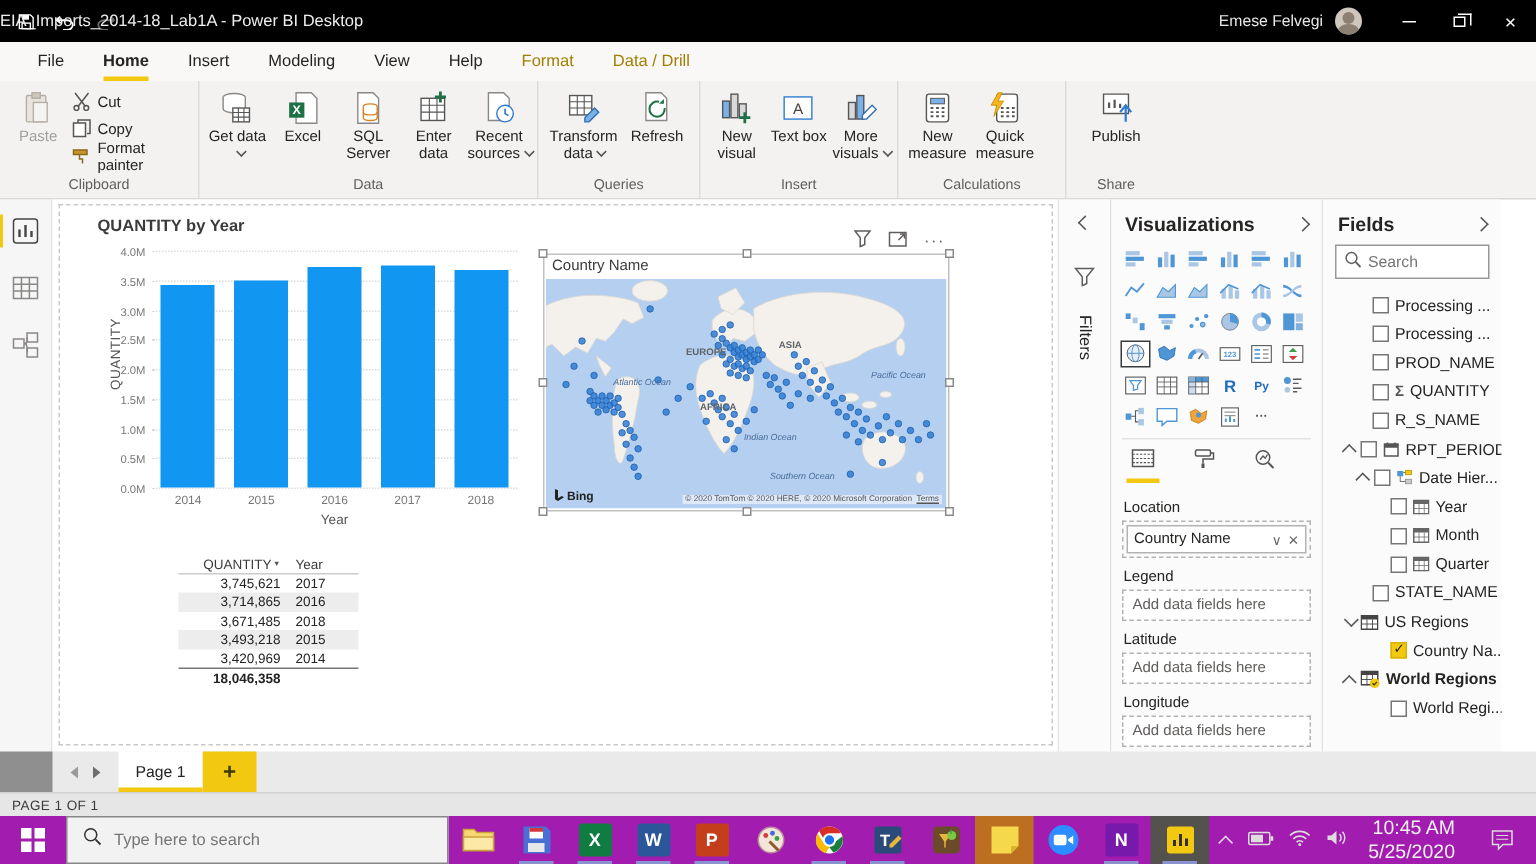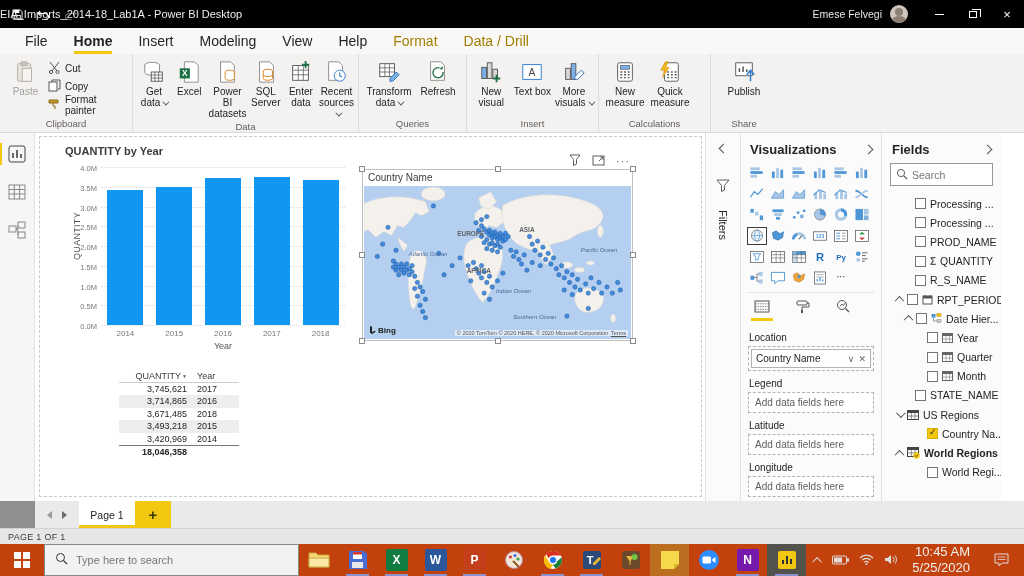--- a/index.html
+++ b/index.html
@@ -18,21 +18,21 @@
 .avatar::before{content:"";position:absolute;left:5px;top:3px;width:8px;height:8px;border-radius:50%;background:#8d7f72}
 .avatar::after{content:"";position:absolute;left:2px;top:11px;width:14px;height:9px;border-radius:50% 50% 0 0;background:#8d7f72}
 .wbtn{width:34px;height:28px;display:flex;align-items:center;justify-content:center;color:#fff;font-size:12px}
 .wbtn .min{width:9px;height:1px;background:#fff;display:block}
 .wbtn .rest{width:8px;height:7px;border:1px solid #fff;position:relative;display:block}
 .wbtn .rest::before{content:"";position:absolute;left:2px;top:-3px;width:8px;height:7px;border:1px solid #fff;border-bottom:0;border-left:0}
 .wbtn .x{font-size:13px;line-height:1}
 
 
 .menubar{position:absolute;top:28px;left:0;right:0;height:26px;background:#f9f8f6;display:flex;align-items:center;padding-left:12px}
-.menu-item{font-size:14px;padding:0 13px;height:100%;display:flex;align-items:center;position:relative;color:#252423;cursor:default}
+.menu-item{font-size:11px;padding:0 13px;height:100%;display:flex;align-items:center;position:relative;color:#252423;cursor:default}
 .menu-item.active{font-weight:bold}
 .menu-item.active::after{content:"";position:absolute;left:13px;right:13px;bottom:0;height:3px;background:#f2c811}
 .menu-item.ctx{color:#a07e00}
 
 
 .ribbon{position:absolute;top:54px;left:0;right:0;height:79px;background:#f3f2f1;border-bottom:1px solid #d9d9d9;display:flex}
 .rgroup{display:flex;flex-direction:column;padding:4px 4px 1px;border-right:1px solid #dcdcdc;position:relative}
 .rgroup-row{display:flex;align-items:flex-start;gap:1px;flex:1}
 .rgroup-label{font-size:9.5px;color:#605e5c;text-align:center;padding:1px 0 2px}
 .rbig{width:52px;display:flex;flex-direction:column;align-items:center;font-size:10px;line-height:1.12;text-align:center;color:#252423;padding-top:2px}
@@ -136,21 +136,21 @@
 .pg-arrows{display:flex;align-items:center;gap:10px;padding:0 12px}
 .tri{width:0;height:0;border-top:4px solid transparent;border-bottom:4px solid transparent}
 .tri.l{border-right:5px solid #9a9a9a}
 .tri.r{border-left:5px solid #6d6d6d}
 .page-tab{width:56px;background:#fff;display:flex;align-items:center;justify-content:center;font-size:10.5px;position:relative}
 .page-tab.active::after{content:"";position:absolute;left:0;right:0;bottom:0;height:3px;background:#f2c811}
 .newpage-tab{width:36px;background:#f2c811;display:flex;align-items:center;justify-content:center;font-size:15px;font-weight:bold;color:#3b3b00}
 .statusbar{position:absolute;top:528px;left:0;right:0;height:16px;background:#e6e6e6;border-top:1px solid #d2d2d2;font-size:9px;color:#3b3b3b;display:flex;align-items:center;padding-left:8px;letter-spacing:.3px}
 
 
-.taskbar{position:absolute;top:544px;left:0;right:0;height:32px;background:#c2410c;display:flex;align-items:flex-start;color:#eee}
+.taskbar{position:absolute;top:544px;left:0;right:0;height:32px;background:#a21caf;display:flex;align-items:flex-start;color:#eee}
 .tb-start{width:44px;height:32px;display:flex;align-items:center;justify-content:center}
 .winlogo{display:grid;grid-template-columns:7px 7px;grid-template-rows:7px 7px;gap:1.5px}
 .winlogo i{background:#fff;display:block}
 .tb-search{width:255px;height:32px;background:#f2f2f2;border:1px solid #888;display:flex;align-items:center;gap:8px;padding:0 10px}
 .tb-search input{border:0;outline:0;background:transparent;font-size:11px;width:100%;font-family:"Liberation Sans",sans-serif;color:#333}
 .tb-apps{display:flex;height:32px}
 .tb-app{width:39px;height:32px;display:flex;align-items:center;justify-content:center;position:relative}
 .tb-app.run::after{content:"";position:absolute;left:8px;right:8px;bottom:0;height:2px;background:#8a93cf}
 .tb-app.hl-orange{background:#bd6f21}
 .tb-app.hl-gray{background:#54524d}
@@ -263,28 +263,20 @@
             </svg>
         <span><span>Get data</span><i class="dd"></i></span>
       </div>
       <div class="rbig narrow">
         <svg width="24" height="24" viewBox="0 0 26 26">
               <path class="pagei" d="M8 2h11l4 4v18H8z"></path>
               <rect x="3" y="9" width="11" height="11" fill="#1E7145"></rect>
               <text x="8.5" y="17.5" font-size="9" fill="#fff" text-anchor="middle" font-weight="bold">X</text>
             </svg>
         <span>Excel</span>
-      </div>
-      <div class="rbig">
-        <svg width="24" height="24" viewBox="0 0 26 26">
-              <path class="pagei" d="M6 2h11l4 4v18H6z"></path>
-              <ellipse cx="16" cy="13" rx="5" ry="2" fill="#fff" stroke="#d8811e"></ellipse>
-              <path d="M11 13v7c0 1.1 2.2 2 5 2s5-.9 5-2v-7" fill="#fff" stroke="#d8811e"></path>
-            </svg>
-        <span>Power BI datasets</span>
       </div>
       <div class="rbig narrow">
         <svg width="24" height="24" viewBox="0 0 26 26">
               <path class="pagei" d="M6 2h11l4 4v18H6z"></path>
               <ellipse cx="15" cy="12" rx="5" ry="2" fill="#fff" stroke="#d8811e"></ellipse>
               <path d="M10 12v8c0 1.1 2.2 2 5 2s5-.9 5-2v-8" fill="#fff" stroke="#d8811e"></path>
               <path d="M10 16c0 1.1 2.2 2 5 2s5-.9 5-2" fill="none" stroke="#d8811e"></path>
             </svg>
         <span>SQL Server</span>
       </div>
@@ -1051,32 +1043,32 @@
           </div>
           <div class="f-row" style="padding-left:37px">
             <span class="cb"></span>
             <span class="fic">
               <svg width="11" height="10" viewBox="0 0 11 10">
                 <rect x="0.5" y="0.5" width="10" height="9" fill="#fff" stroke="#666"></rect>
                 <rect x="0.5" y="0.5" width="10" height="2.5" fill="#666"></rect>
                 <path d="M0.5 6h10M4 3v7M7.5 3v7" stroke="#666" stroke-width="0.5"></path>
               </svg>
             </span>
-            <span>Quarter</span>
+            <span>Month</span>
           </div>
           <div class="f-row" style="padding-left:37px">
             <span class="cb"></span>
             <span class="fic">
               <svg width="11" height="10" viewBox="0 0 11 10">
                 <rect x="0.5" y="0.5" width="10" height="9" fill="#fff" stroke="#666"></rect>
                 <rect x="0.5" y="0.5" width="10" height="2.5" fill="#666"></rect>
                 <path d="M0.5 6h10M4 3v7M7.5 3v7" stroke="#666" stroke-width="0.5"></path>
               </svg>
             </span>
-            <span>Month</span>
+            <span>Quarter</span>
           </div>
           <div class="f-row" style="padding-left:25px">
             <span class="cb"></span>
             <span>STATE_NAME</span>
           </div>
           <div class="f-row" style="padding-left:6px">
             <span class="exp down"></span>
             <span class="fic">
               <svg width="12" height="10" viewBox="0 0 12 10">
                 <rect x="0.5" y="0.5" width="11" height="9" fill="#fff" stroke="#444"></rect>

